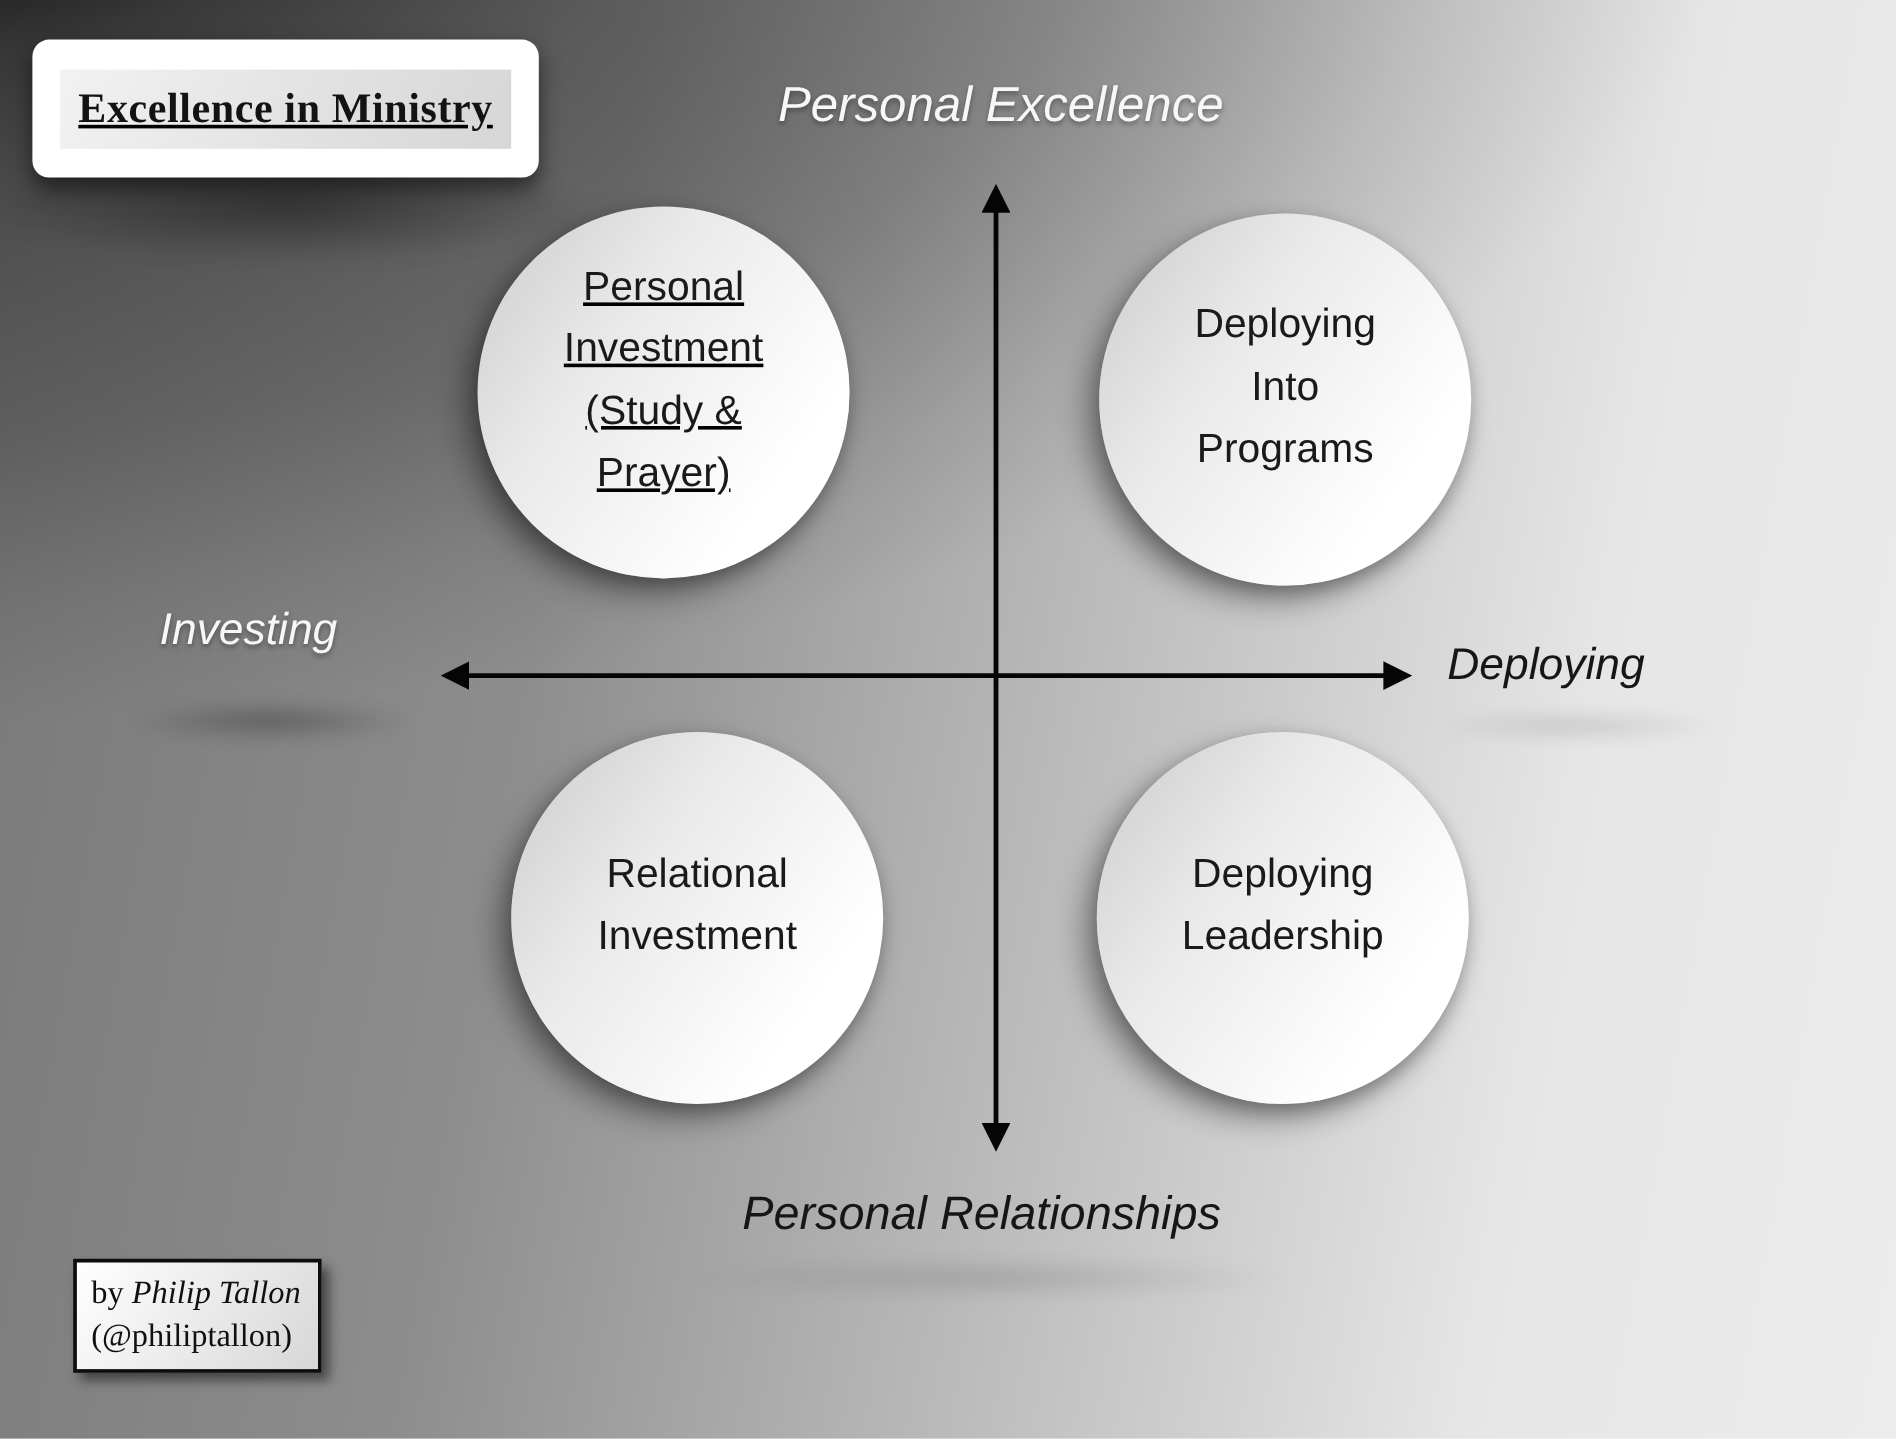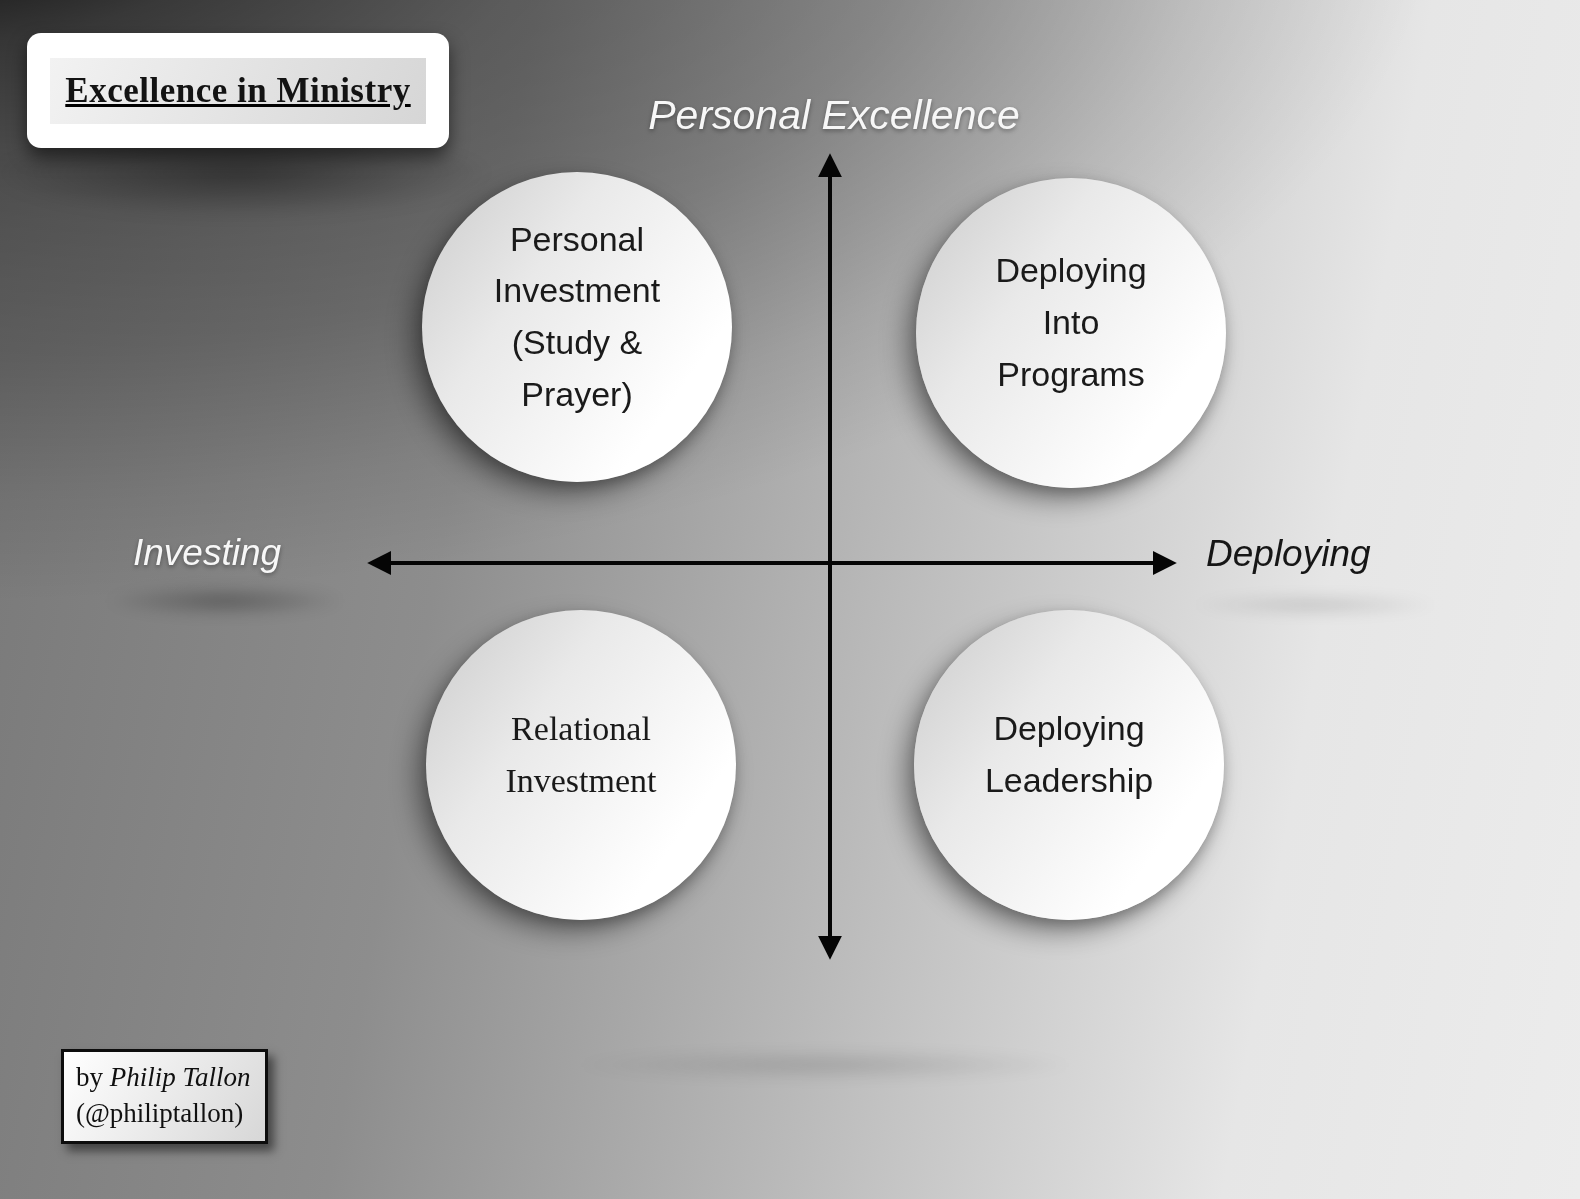--- a/index.html
+++ b/index.html
@@ -55,21 +55,21 @@
   }
 
   
   .axes-svg { position: absolute; left: 0; top: 0; pointer-events: none; }
 
   .axis-label {
     position: absolute;
     font-style: italic;
     white-space: nowrap;
   }
-  .axis-label.light { color: #f7f7f7; text-shadow: 0 2px 4px rgba(0,0,0,0.35); margin-top: 28px; }
+  .axis-label.light { color: #f7f7f7; text-shadow: 0 2px 4px rgba(0,0,0,0.35); }
   .axis-label.dark  { color: #161616; }
   .label-top    { left: 834px; top: 64px;  font-size: 41px; transform: translateX(-50%); }
   .label-bottom { left: 818px; top: 990px; font-size: 39px; transform: translateX(-50%); }
   .label-left   { left: 133px; top: 504px; font-size: 37px; }
   .label-right  { left: 1206px; top: 533px; font-size: 37px; }
 
   .soft-shadow {
     position: absolute;
     border-radius: 50%;
     filter: blur(6px);
@@ -91,23 +91,23 @@
     display: flex; align-items: center; justify-content: center;
   }
   .bubble-text {
     font-size: 34px;
     line-height: 1.52;
     color: #1a1a1a;
     text-align: center;
     white-space: pre-line;
     transform: translateY(-10px);
   }
-  .bubble-tl { left: 422px; top: 172px; }
+  .bubble-tl { left: 398px; top: 172px; text-decoration: underline; }
   .bubble-tr { left: 916px; top: 178px; }
-  .bubble-bl { left: 426px; top: 610px; font-family: Liberation Serif, serif; }
+  .bubble-bl { left: 426px; top: 610px; }
   .bubble-br { left: 914px; top: 610px; }
 
   
   .attribution-box {
     position: absolute;
     left: 30px; top: 1049px;
     background: linear-gradient(125deg, #ffffff 0%, #e9e9e9 55%, #d7d7d7 100%);
     border: 3px solid #0d0d0d;
     box-shadow: 6px 7px 9px rgba(0,0,0,0.5);
     padding: 7px 14px 9px 12px;
@@ -142,20 +142,21 @@
     <defs>
       <marker id="arrow" viewBox="0 0 10 10" refX="8" refY="5" markerWidth="6" markerHeight="6" orient="auto-start-reverse" markerUnits="strokeWidth">
         <path d="M0,0 L10,5 L0,10 z" fill="#050505"></path>
       </marker>
     </defs>
     <line x1="830" y1="955" x2="830" y2="158" stroke="#050505" stroke-width="4" marker-start="url(#arrow)" marker-end="url(#arrow)"></line>
     <line x1="372" y1="563" x2="1172" y2="563" stroke="#050505" stroke-width="4" marker-start="url(#arrow)" marker-end="url(#arrow)"></line>
   </svg>
 
   <div class="axis-label light label-top">Personal Excellence</div>
+  <div class="axis-label dark label-bottom">Personal Relationships</div>
   <div class="axis-label light label-left">Investing</div>
   <div class="axis-label dark label-right">Deploying</div>
 
   <div class="bubble bubble-tl">
     <div class="bubble-text">Personal
 Investment
 (Study &amp;
 Prayer)</div>
   </div>
   <div class="bubble bubble-tr">

